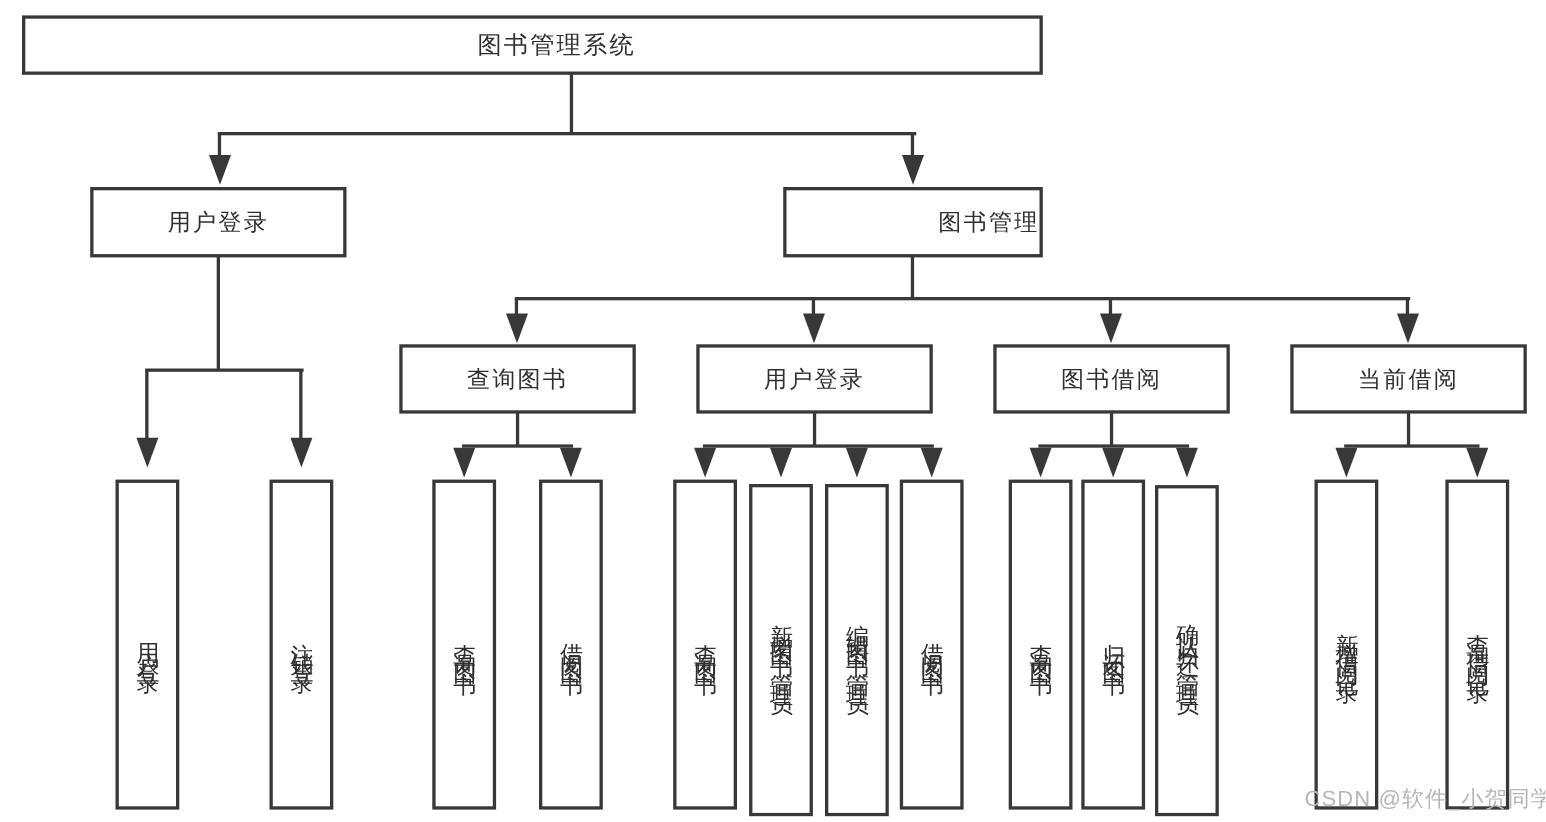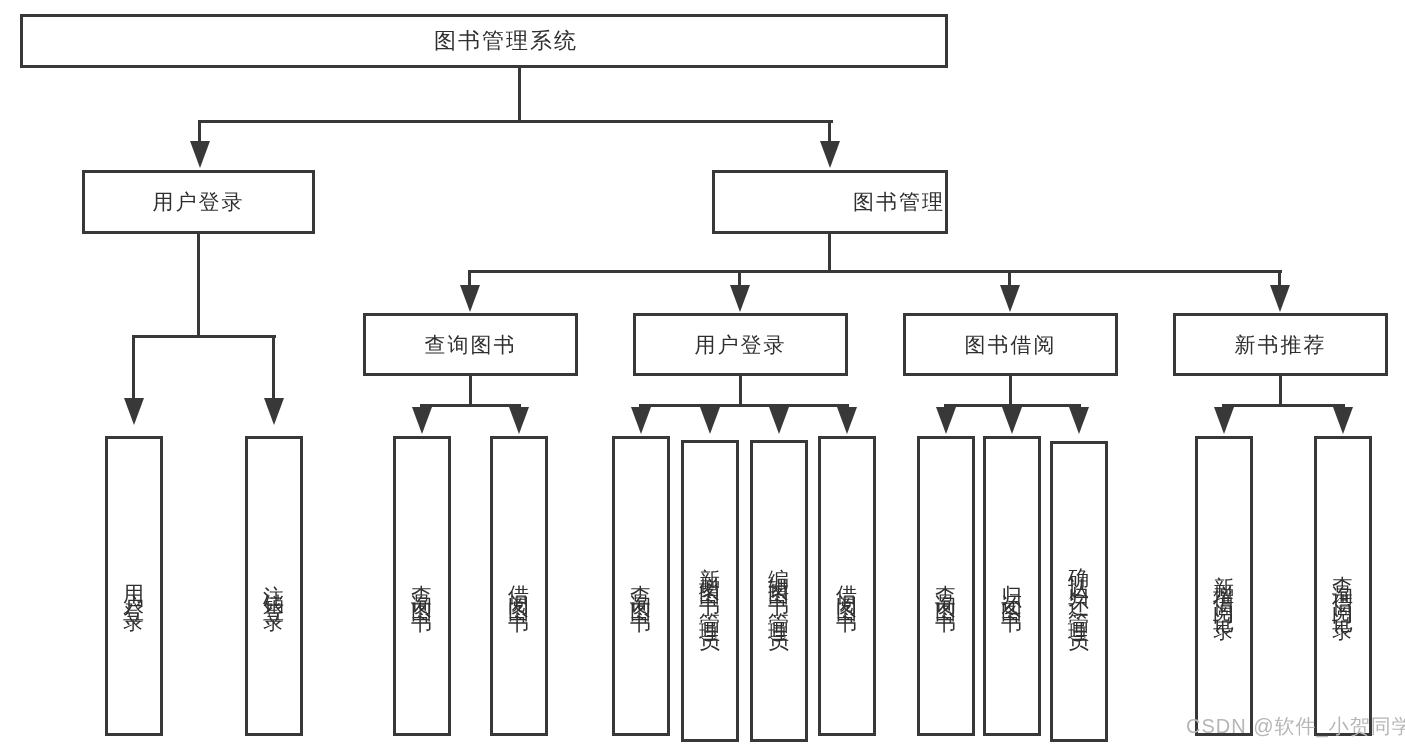--- a/index.html
+++ b/index.html
@@ -106,21 +106,21 @@
   <div class="box" style="left:363px; top:313px; width:215px; height:63px;">
     <span class="hlabel">查询图书</span>
   </div>
   <div class="box" style="left:633px; top:313px; width:215px; height:63px;">
     <span class="hlabel">用户登录</span>
   </div>
   <div class="box" style="left:903px; top:313px; width:215px; height:63px;">
     <span class="hlabel">图书借阅</span>
   </div>
   <div class="box" style="left:1173px; top:313px; width:215px; height:63px;">
-    <span class="hlabel">新书推荐</span>
+    <span class="hlabel">当前借阅</span>
   </div>
 
   <div class="line" style="left:469px; top:375px; width:3px; height:31px;"></div>
   <div class="line" style="left:420px; top:404px; width:101px; height:3px;"></div>
   <div class="arrow" style="left:412px; top:407px;"></div>
   <div class="arrow" style="left:509px; top:407px;"></div>
 
   <div class="box" style="left:393px; top:436px; width:58px; height:300px;">
     <span class="vtext">查询图书</span>
   </div>

